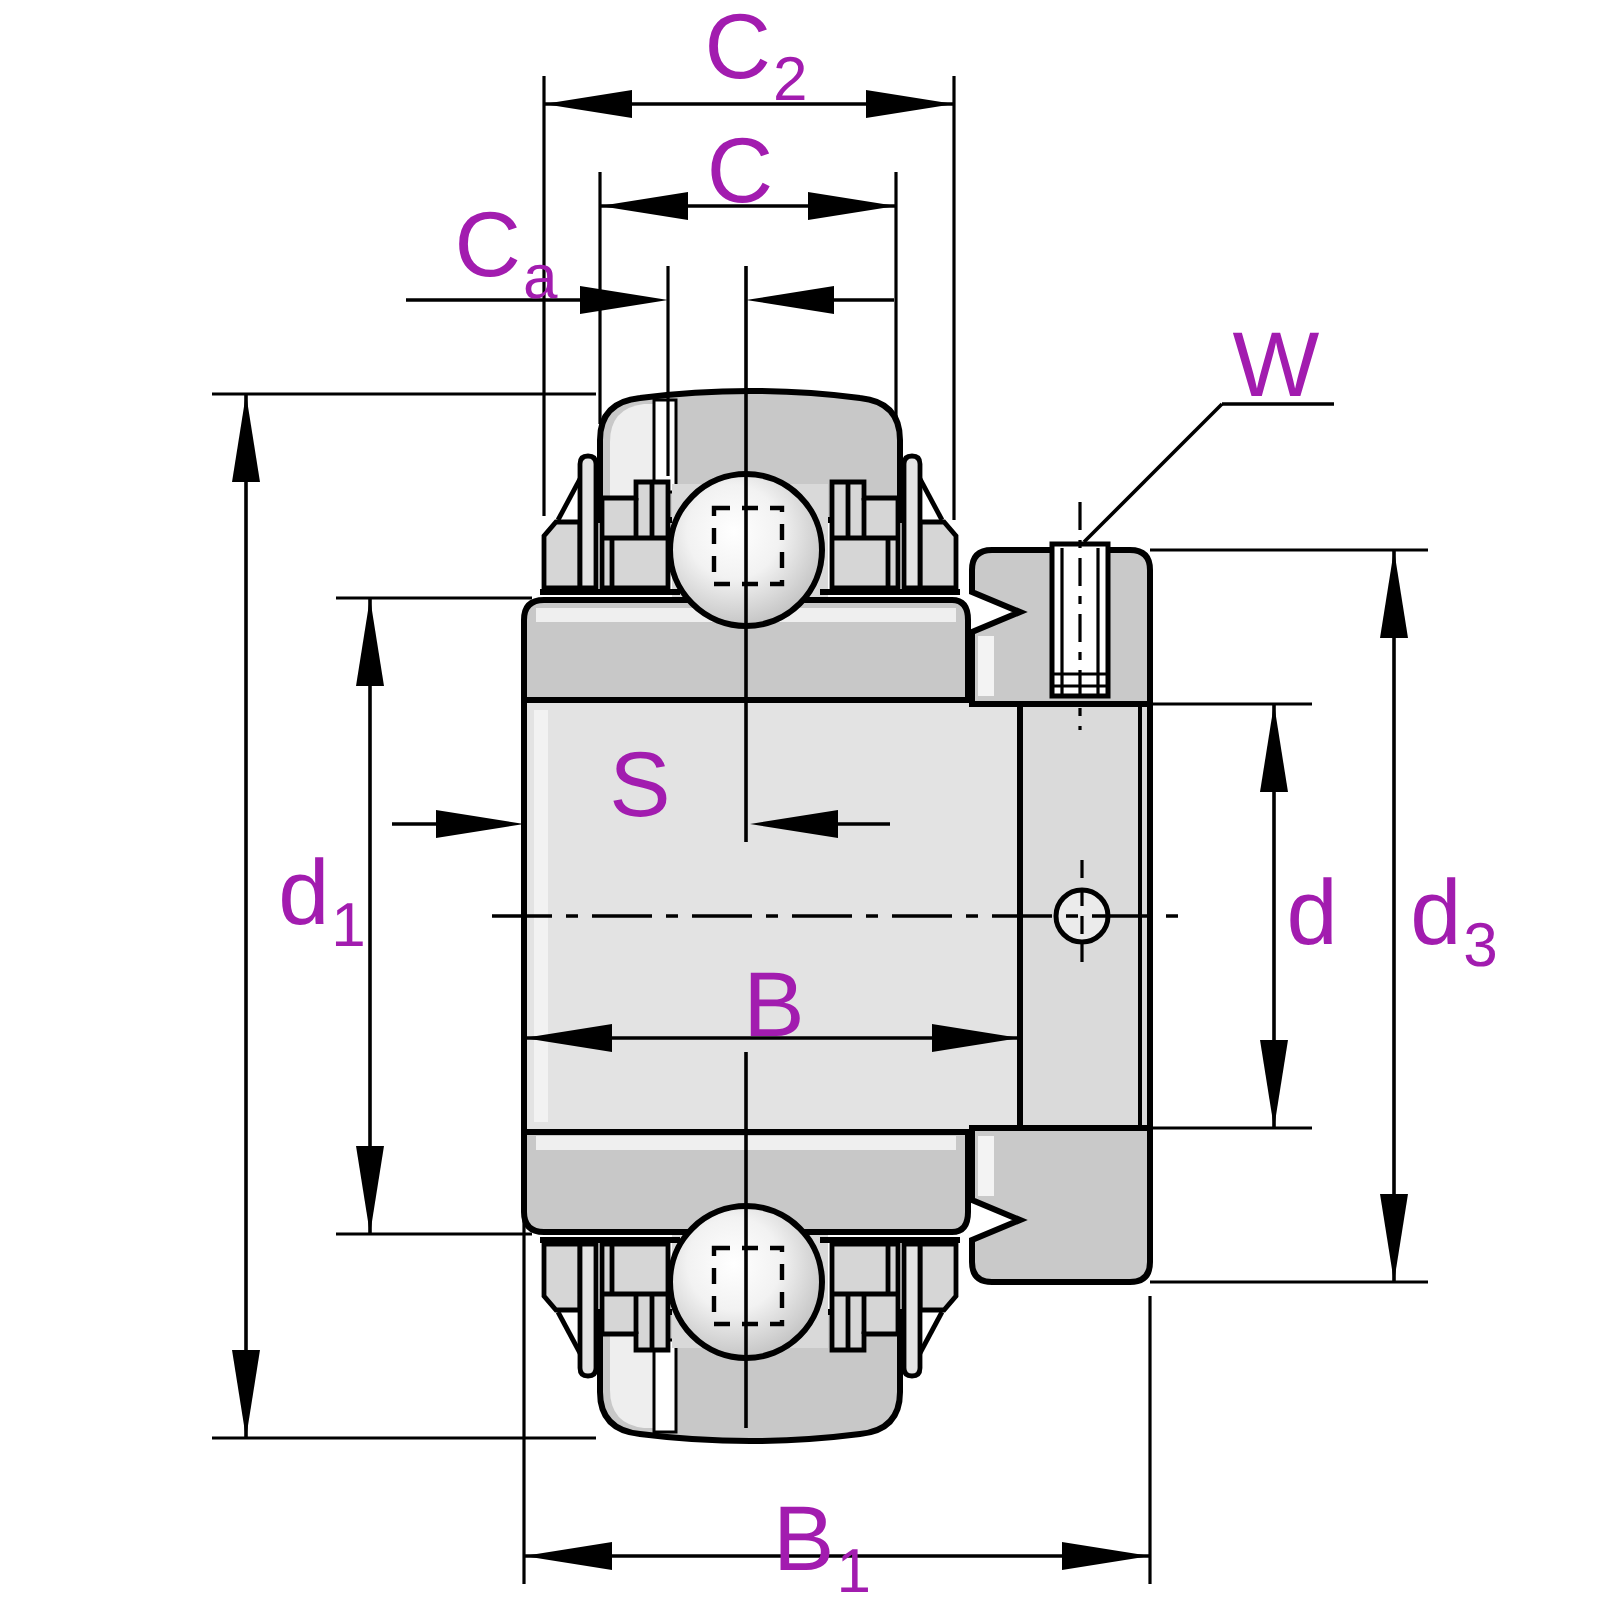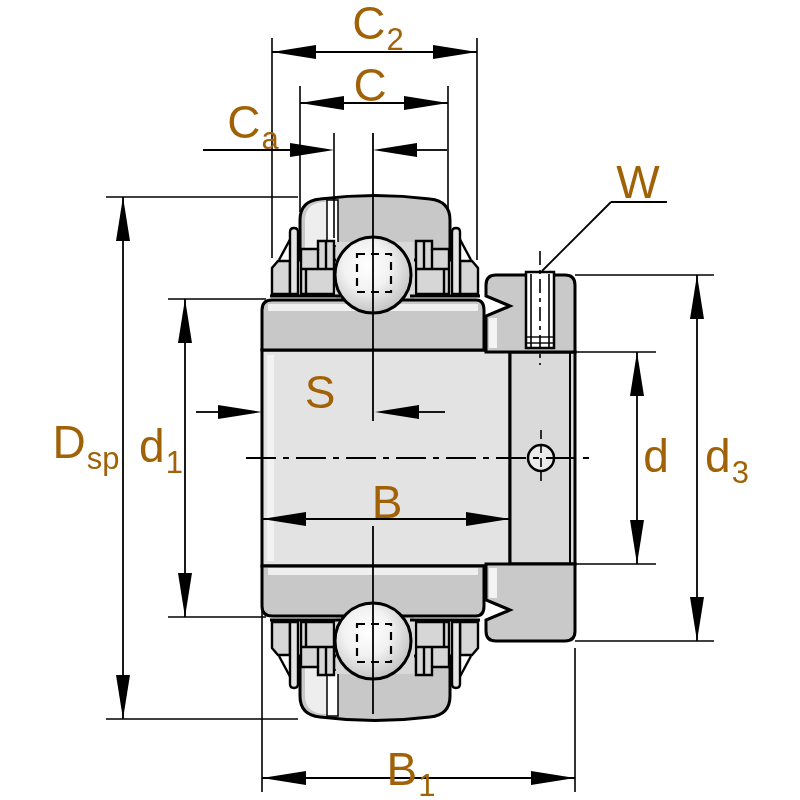--- a/index.html
+++ b/index.html
@@ -1,19 +1,19 @@
 <!DOCTYPE html>
 <html><head>
 <meta charset="utf-8">
 <style>
   html,body{margin:0;padding:0;background:#fff;}
   #stage{position:relative;width:800px;height:800px;background:#fff;overflow:hidden;
          font-family:"Liberation Sans", sans-serif;}
   #drawing-svg{position:absolute;left:0;top:0;}
-  .dim-label{position:absolute;font-size:46px;line-height:1;color:#a16207;
+  .dim-label{position:absolute;font-size:46px;line-height:1;color:#a21caf;
              transform:translateX(-50%);white-space:nowrap;}
   .dim-label .sub{font-size:31px;position:relative;top:11px;margin-left:1px;}
 </style>
 </head>
 <body>
 
 <div id="stage">
 
 <svg id="drawing-svg" width="800" height="800" viewBox="0 0 800 800">
   <defs>
@@ -195,21 +195,20 @@
   <g stroke="#000" stroke-width="1.8">
     <line x1="611" y1="202" x2="667" y2="202"></line>
     <line x1="611" y1="202" x2="542" y2="271"></line>
   </g>
 </svg>
 
 <div class="dim-label" style="left:378px;top:0px;"><span>C</span><span class="sub">2</span></div>
 <div class="dim-label" style="left:370px;top:62px;"><span>C</span></div>
 <div class="dim-label" style="left:214px;top:99px;margin-left:39px;"><span>C</span><span class="sub">a</span></div>
 <div class="dim-label" style="left:638px;top:159px;"><span>W</span></div>
-<div class="dim-label" style="left:86px;top:419px;"><span>D</span><span class="sub">sp</span></div>
 <div class="dim-label" style="left:161px;top:423px;"><span>d</span><span class="sub">1</span></div>
 <div class="dim-label" style="left:320px;top:369px;"><span>S</span></div>
 <div class="dim-label" style="left:387px;top:479px;"><span>B</span></div>
 <div class="dim-label" style="left:656px;top:433px;"><span>d</span></div>
 <div class="dim-label" style="left:727px;top:433px;"><span>d</span><span class="sub">3</span></div>
 <div class="dim-label" style="left:411px;top:726px;margin-top:20px;"><span>B</span><span class="sub">1</span></div>
 
 </div>
 
 </body></html>

